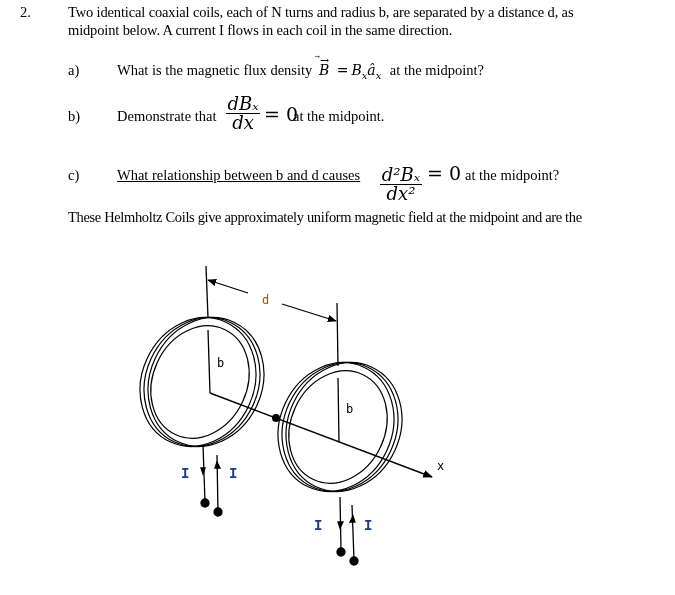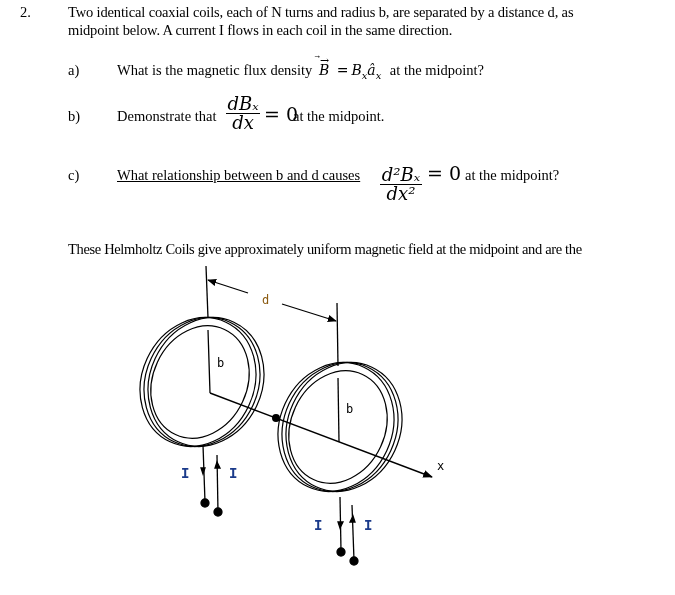--- a/index.html
+++ b/index.html
@@ -43,21 +43,21 @@
     }
     .frac .num { display: block; padding: 0 1px 1px 1px; }
     .frac .bar { display: block; height: 1px; background: #000; }
     .frac .den { display: block; padding-top: 1px; }
     .eq {
       font-family: "DejaVu Serif", serif;
       font-size: 19px;
       line-height: 20px;
     }
     .para { left: 68px; top: 208px; width: 600px; white-space: normal; letter-spacing: -0.35px; }
-    .para span { display: block; margin-top: 32px; }
+    .para span { display: block; }
     svg.diagram { position: absolute; left: 0; top: 0; }
     .dlabel {
       font-family: "DejaVu Sans Mono", monospace;
       font-size: 12px;
       fill: #000;
     }
     .dlabel-d { fill: #8a5a10; }
     .ilabel { font-family: "Liberation Mono", monospace; font-size: 14px; font-weight: bold; }
   </style>
 </head>

